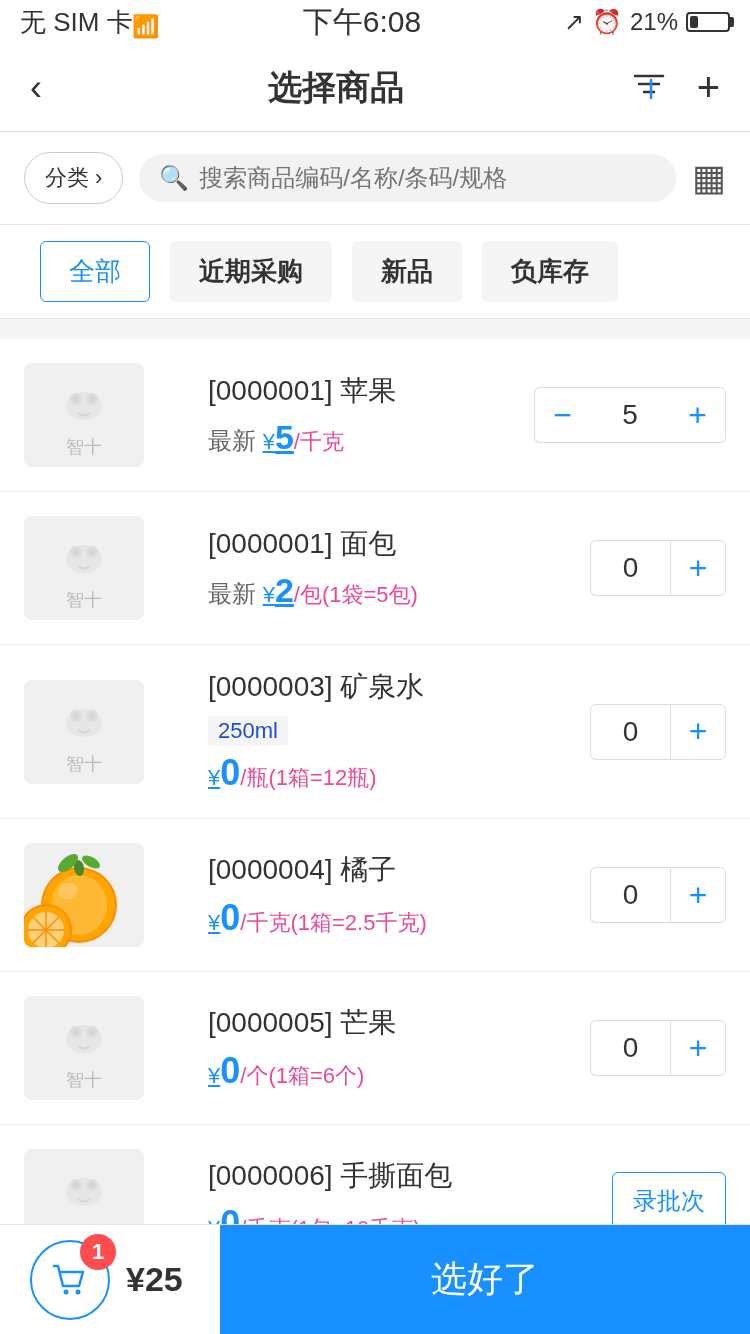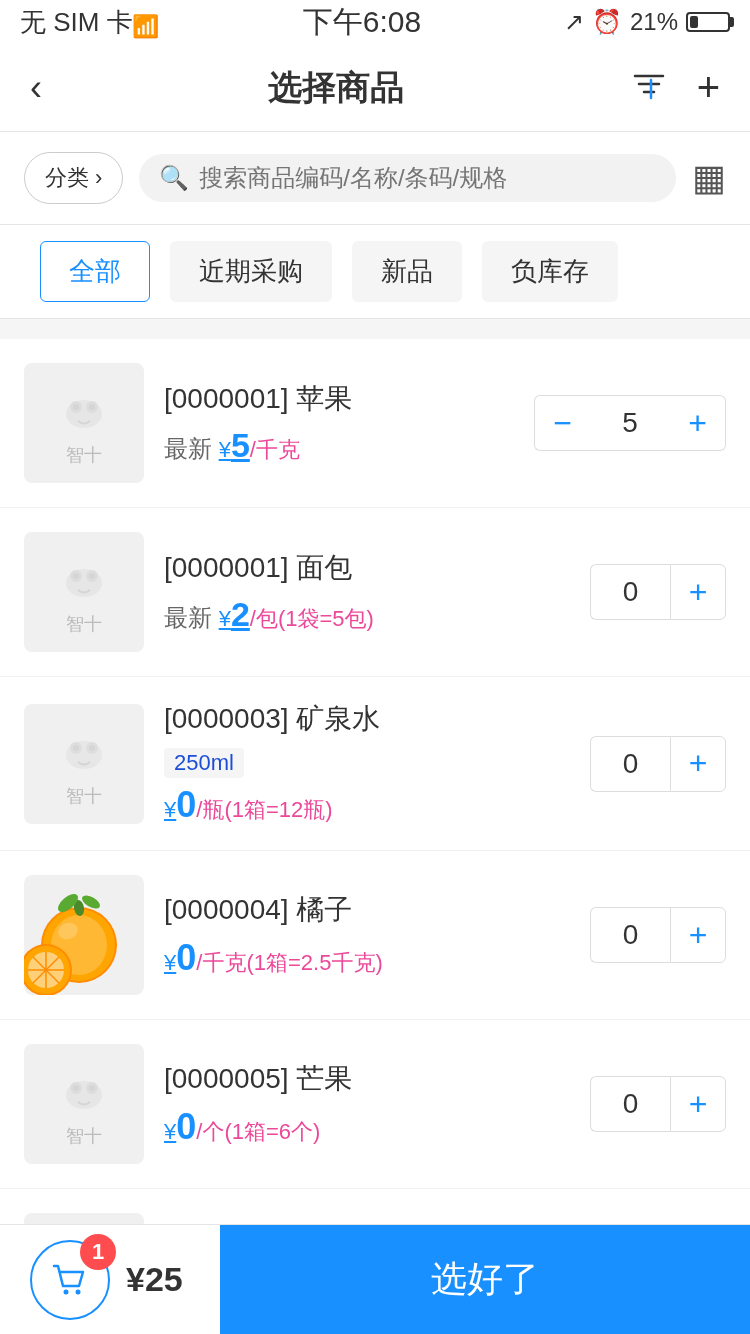--- a/index.html
+++ b/index.html
@@ -129,20 +129,21 @@
       border: 1px solid transparent;
     }
     .filter-tab.active {
       border: 1.5px solid #1890ff;
       color: #1890ff;
       background: #fff;
     }
     .filter-tab:not(.active) {
       background: #f5f5f5;
       color: #333;
+      font-weight: bold;
     }
 
     
     .section-divider {
       height: 20px;
       background: #f5f5f5;
     }
 
     
     .product-list {
@@ -151,21 +152,21 @@
     .product-item {
       display: flex;
       align-items: center;
       padding: 24px 24px;
       border-bottom: 1px solid #f0f0f0;
       gap: 20px;
       background: #fff;
     }
     .product-thumb {
       width: 120px;
-      height: 120px;
+      height: 104px;
       flex-shrink: 0;
       background: #f0f0f0;
       border-radius: 8px;
       display: flex;
       align-items: center;
       justify-content: center;
       overflow: hidden;
     }
     .owl-logo {
       display: flex;
@@ -179,20 +180,21 @@
       opacity: 0.5;
     }
     .owl-text {
       font-size: 18px;
       color: #bbb;
       margin-top: 4px;
     }
     .product-info {
       flex: 1;
       min-width: 0;
+      margin-left: 44px;
     }
     .product-name {
       font-size: 28px;
       color: #333;
       font-weight: 500;
       margin-bottom: 8px;
       line-height: 1.3;
     }
     .product-spec {
       font-size: 22px;

